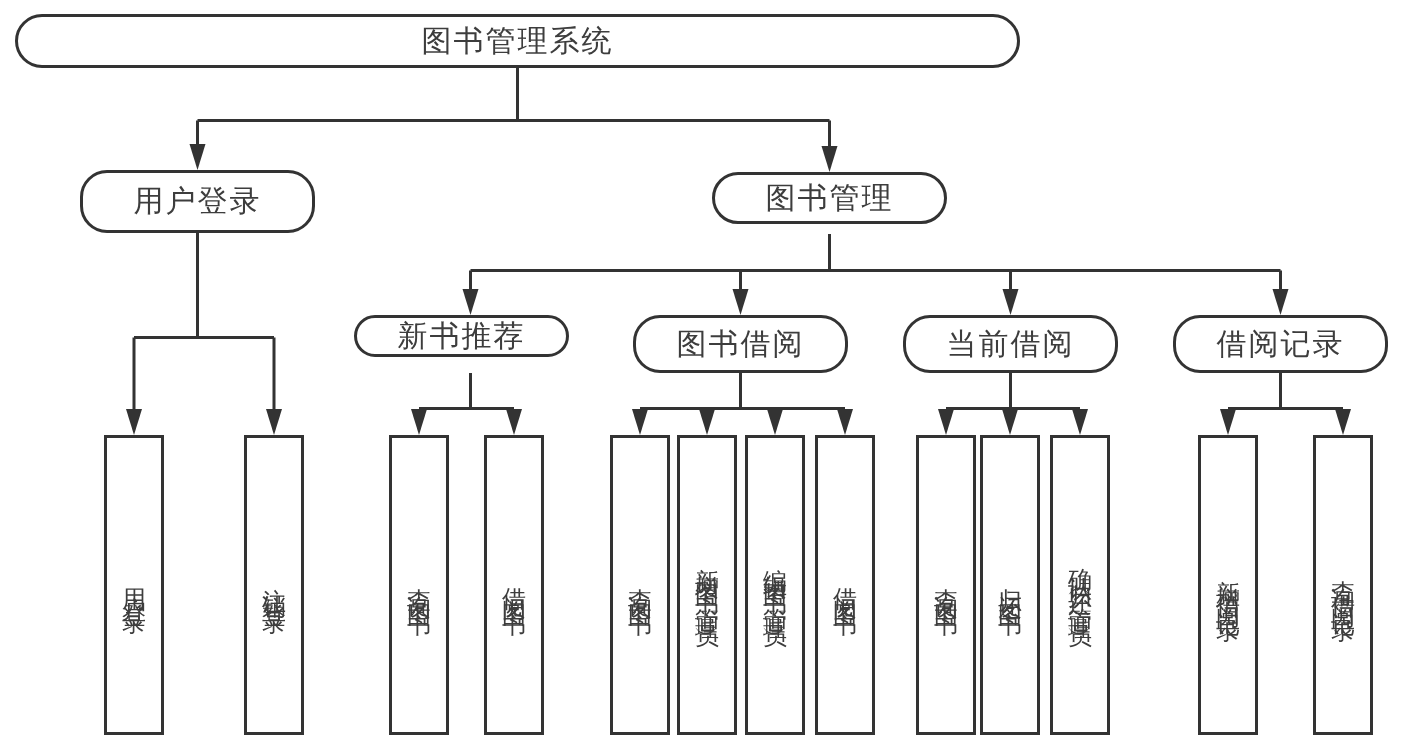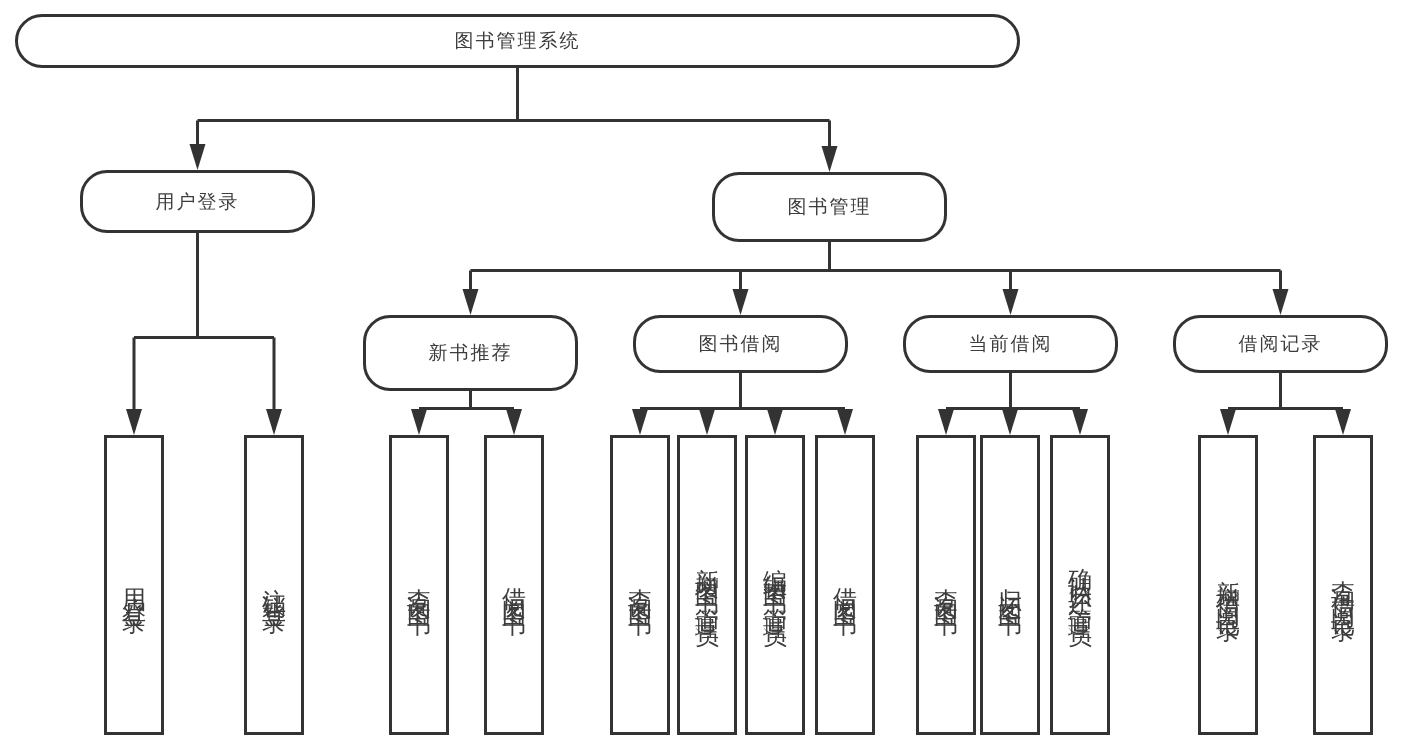--- a/index.html
+++ b/index.html
@@ -16,21 +16,21 @@
     color:var(--text);
   }
   .canvas{position:absolute;inset:0;}
   svg.connectors{position:absolute;left:0;top:0;z-index:0;color:var(--line);}
   .node{
     position:absolute;z-index:1;box-sizing:border-box;
     background:#fff;border:3px solid var(--line);
     display:flex;align-items:center;justify-content:center;
     white-space:nowrap;
   }
-  .h{font-size:19px;letter-spacing:2px;border-radius:27px;}
+  .h{font-size:30px;letter-spacing:2px;border-radius:27px;}
   .v{
     writing-mode:vertical-rl;
     font-size:24px;letter-spacing:8px;line-height:1;
   }
   .watermark{
     position:absolute;z-index:3;left:1156px;top:711px;
     font-size:21px;letter-spacing:1px;color:var(--watermark);
   }
 </style>
 </head>
@@ -98,23 +98,23 @@
     </g>
     <g fill="currentColor" stroke="none">
       <polygon points="1220,409 1236,409 1228,435"></polygon>
       <polygon points="1335,409 1351,409 1343,435"></polygon>
     </g>
   </svg>
 
   <div class="node h" style="left:15px;top:14px;width:1005px;height:54px">图书管理系统</div>
 
   <div class="node h" style="left:80px;top:170px;width:235px;height:63px">用户登录</div>
-  <div class="node h" style="left:712px;top:172px;width:235px;height:70px">图书管理</div>
+  <div class="node h" style="left:712px;top:172px;width:235px;height:52px">图书管理</div>
 
-  <div class="node h" style="left:363px;top:315px;width:215px;height:76px">新书推荐</div>
+  <div class="node h" style="left:354px;top:315px;width:215px;height:42px">新书推荐</div>
   <div class="node h" style="left:633px;top:315px;width:215px;height:58px">图书借阅</div>
   <div class="node h" style="left:903px;top:315px;width:215px;height:58px">当前借阅</div>
   <div class="node h" style="left:1173px;top:315px;width:215px;height:58px">借阅记录</div>
 
   <div class="node v" style="left:104px;top:435px;width:60px;height:300px">用户登录</div>
   <div class="node v" style="left:244px;top:435px;width:60px;height:300px">注销登录</div>
 
   <div class="node v" style="left:389px;top:435px;width:60px;height:300px">查询图书</div>
   <div class="node v" style="left:484px;top:435px;width:60px;height:300px">借阅图书</div>
 

